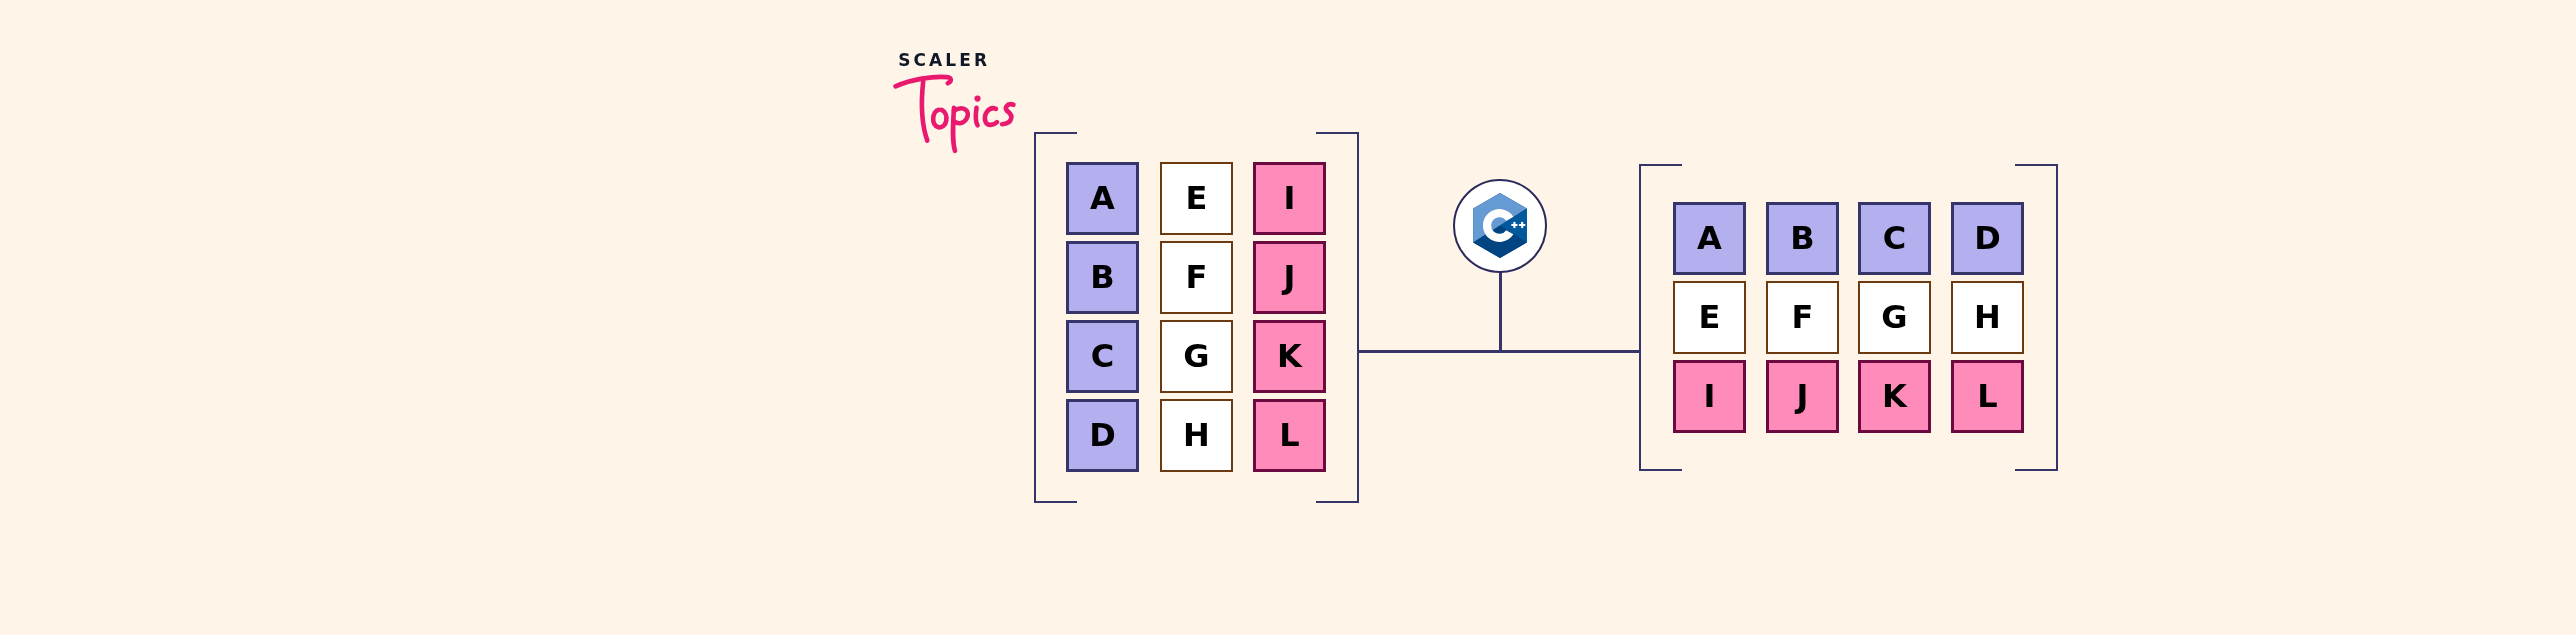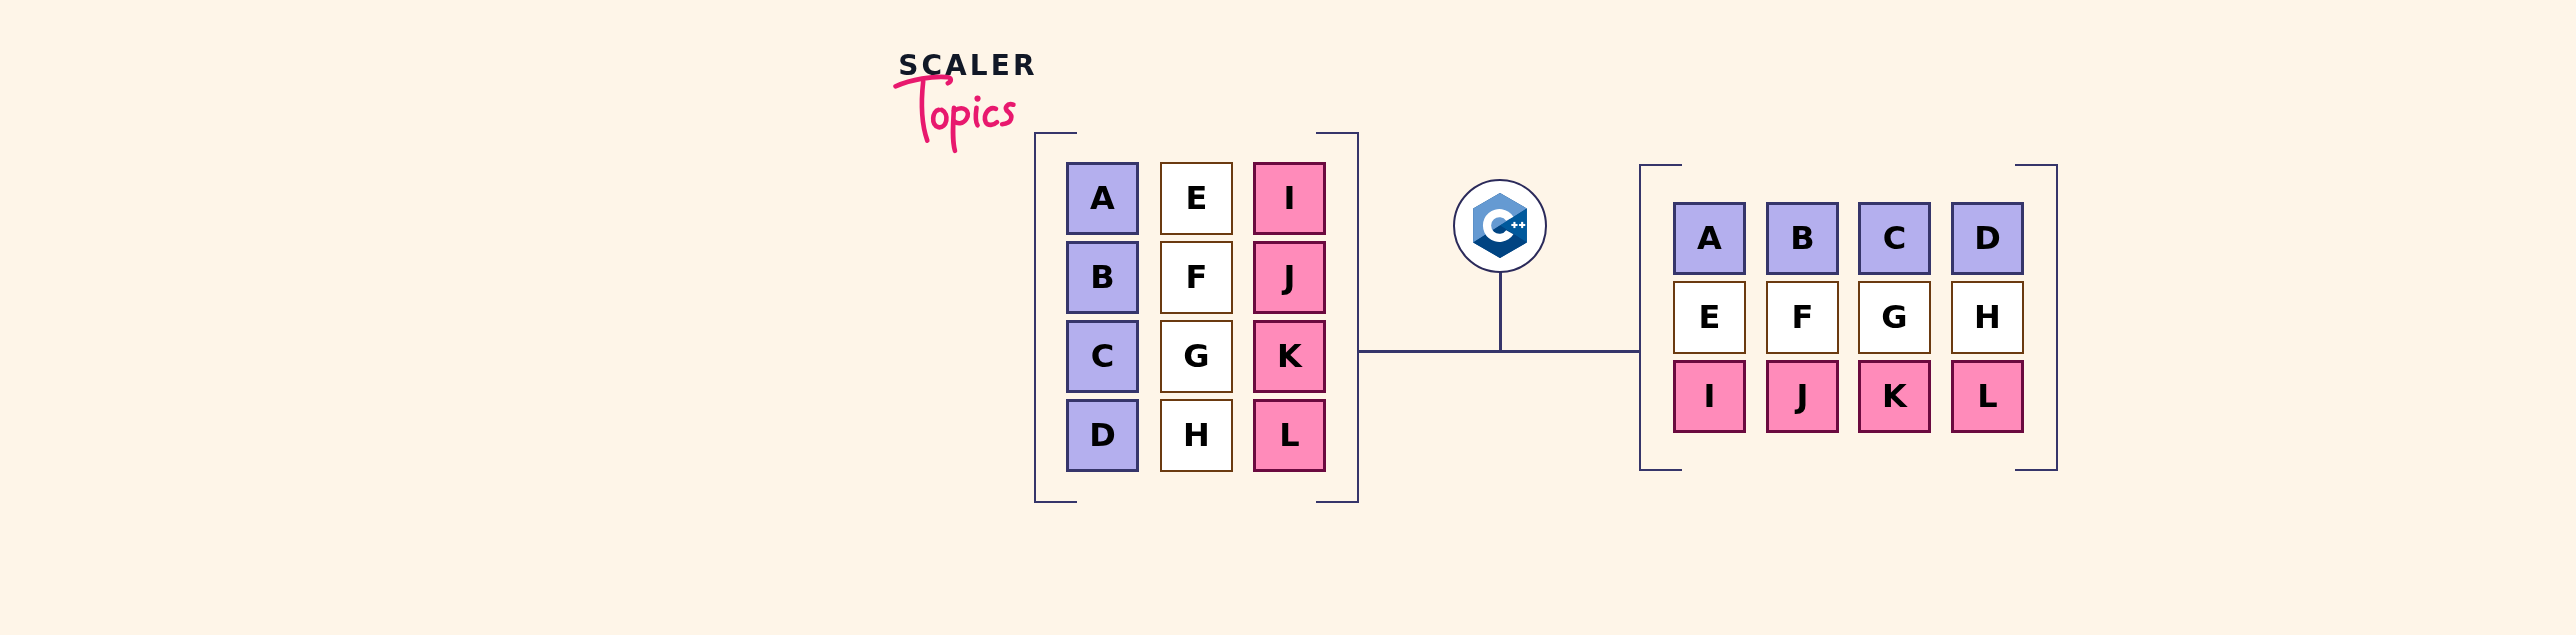--- a/index.html
+++ b/index.html
@@ -9,21 +9,21 @@
     position: relative;
     overflow: hidden;
     font-family: "DejaVu Sans", sans-serif;
   }
   .abs { position: absolute; }
   
   #logo { left: 891px; top: 47px; width: 129px; height: 108px; }
   #logo .scaler {
     position: absolute; left: 7.2px; top: 5.2px;
     font-family: "DejaVu Sans", sans-serif; font-weight: bold;
-    font-size: 28px; letter-spacing: 3.1px; color: #111827; line-height: 1;
+    font-size: 17px; letter-spacing: 3.1px; color: #111827; line-height: 1;
   }
   #logo svg { position: absolute; left: 0; top: 27px; }
 
   
   .bracket {
     position: absolute;
     border-top: 2.6px solid #36356A;
     border-bottom: 2.6px solid #36356A;
     width: 43px;
     box-sizing: border-box;

